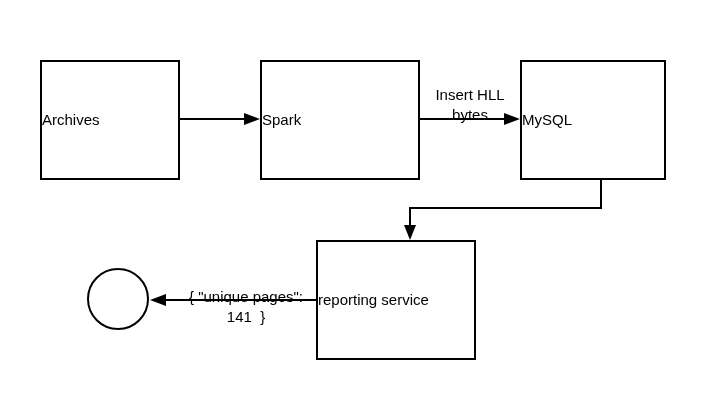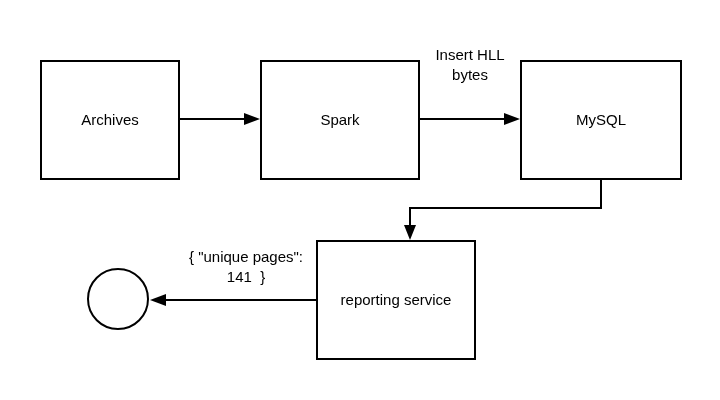--- a/index.html
+++ b/index.html
@@ -34,30 +34,30 @@
     fill: var(--stroke, #000000);
     stroke: none;
   }
   .node {
     position: absolute;
     box-sizing: border-box;
     border: 2px solid var(--stroke, #000000);
     background: var(--background, #ffffff);
     display: flex;
     align-items: center;
-    justify-content: center;
     text-align: center;
   }
   .node.circle {
     border-radius: 50%;
   }
   .edge-label {
     position: absolute;
     white-space: pre-line;
     background: transparent;
+    margin-top: 40px;
   }
   .edge-label.center { text-align: center; }
   .edge-label.left   { text-align: left; }
 </style>
 </head>
 <body>
 
 <div class="canvas">
 
   <svg class="connectors" viewBox="0 0 720 400" xmlns="http://www.w3.org/2000/svg">
@@ -80,21 +80,21 @@
   </svg>
 
   <div class="node" style="left:40px; top:60px; width:140px; height:120px;">
     <span>Archives</span>
   </div>
 
   <div class="node" style="left:260px; top:60px; width:160px; height:120px;">
     <span>Spark</span>
   </div>
 
-  <div class="node" style="left:520px; top:60px; width:162px; height:120px;">
+  <div class="node" style="left:520px; top:60px; width:146px; height:120px;">
     <span>MySQL</span>
   </div>
 
   <div class="node" style="left:316px; top:240px; width:160px; height:120px;">
     <span>reporting service</span>
   </div>
 
   <div class="node circle" style="left:87px; top:268px; width:62px; height:62px;">
     <span></span>
   </div>

